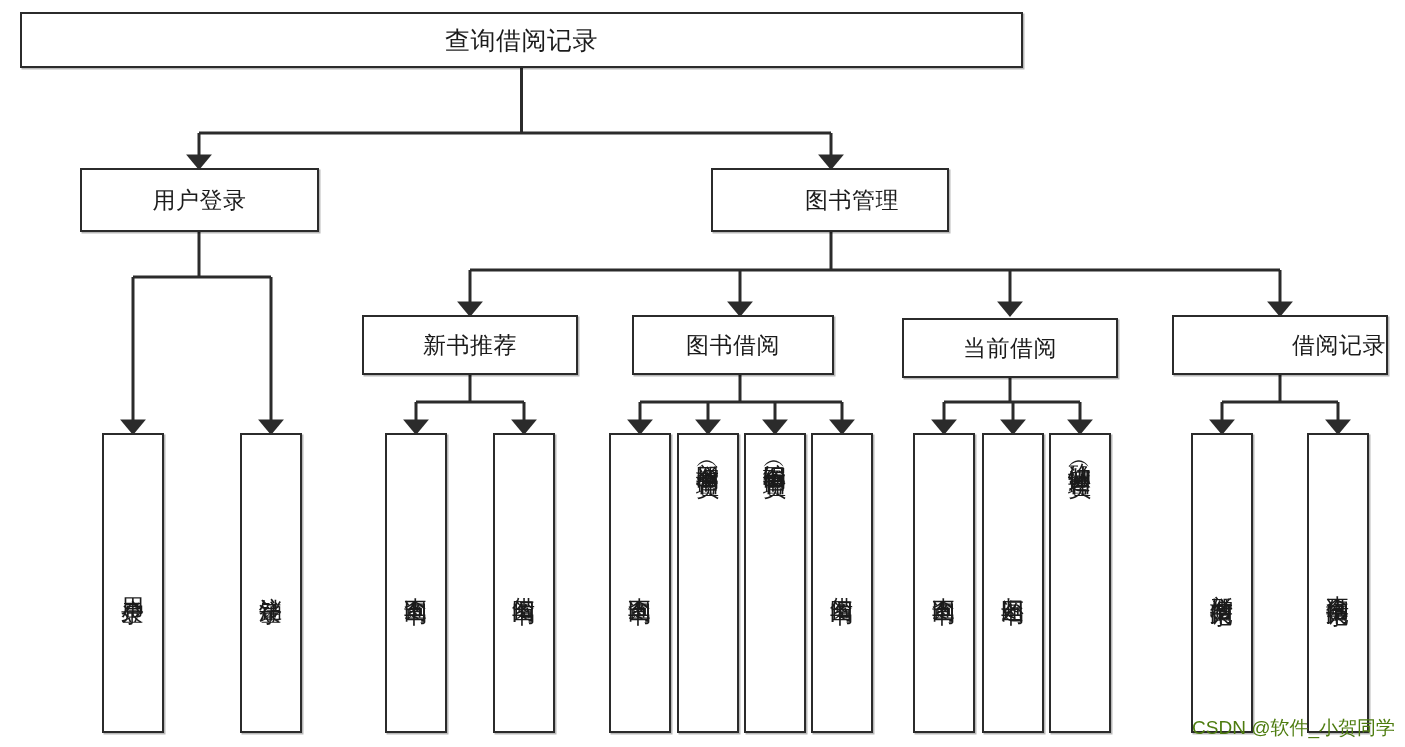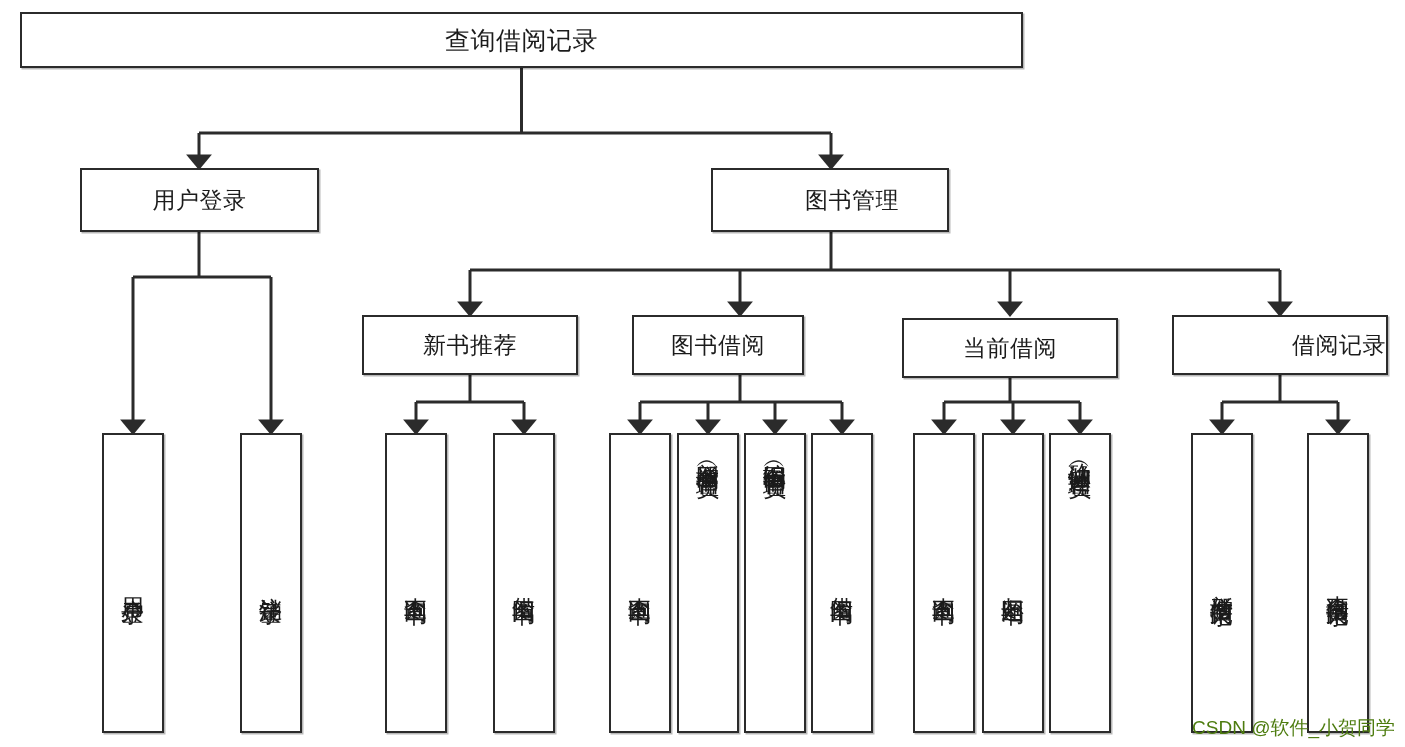--- a/index.html
+++ b/index.html
@@ -144,21 +144,21 @@
   </div>
 
   <div class="node level-1" style="left:711px; top:168px; width:238px; height:64px;padding-left:44px;">
     <span class="node-label">图书管理</span>
   </div>
 
   <div class="node level-2" style="left:362px; top:315px; width:216px; height:60px;">
     <span class="node-label">新书推荐</span>
   </div>
 
-  <div class="node level-2" style="left:632px; top:315px; width:172px; height:60px;">
+  <div class="node level-2" style="left:632px; top:315px; width:202px; height:60px;">
     <span class="node-label">图书借阅</span>
   </div>
 
   <div class="node level-2" style="left:902px; top:318px; width:216px; height:60px;">
     <span class="node-label">当前借阅</span>
   </div>
 
   <div class="node level-2" style="left:1172px; top:315px; width:216px; height:60px;justify-content:flex-end;">
     <span class="node-label">借阅记录</span>
   </div>

